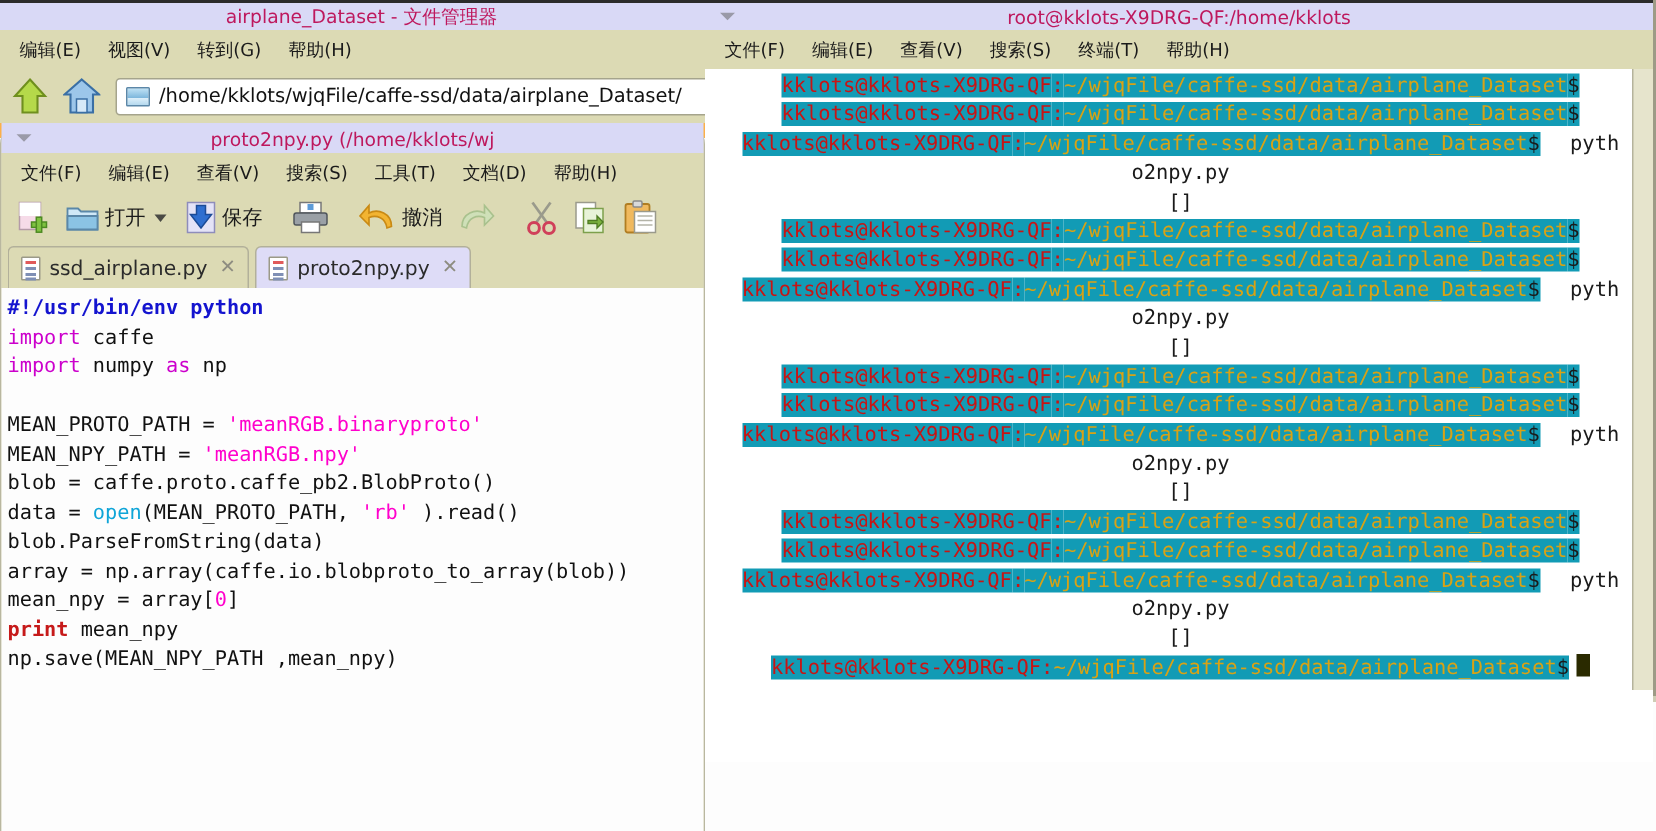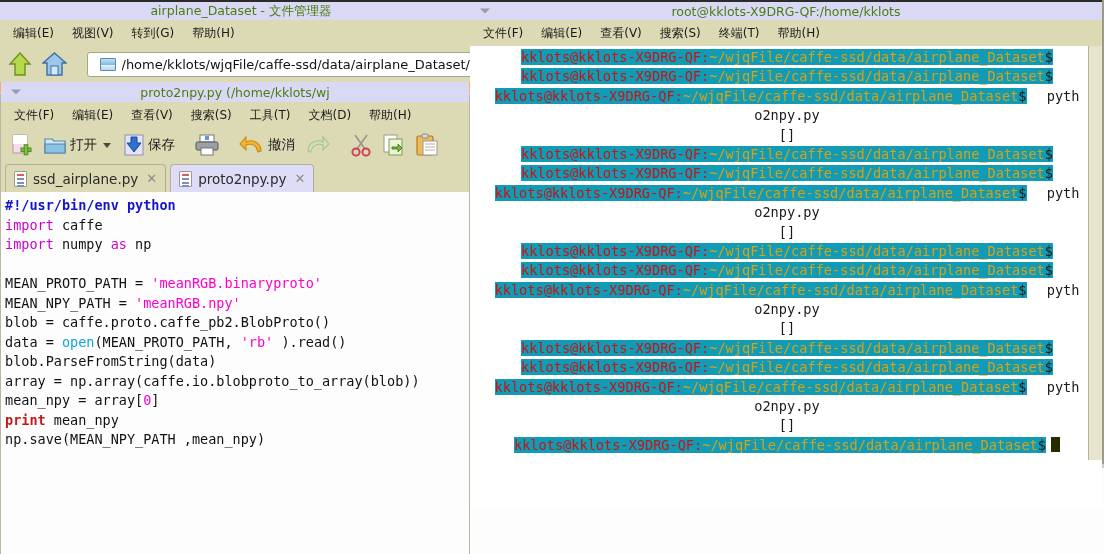--- a/index.html
+++ b/index.html
@@ -15,21 +15,21 @@
   
   .win { position: absolute; background: #e8e6c8; }
   .titlebar {
     height: 20px; background: #d9d9f6;
     display: flex; align-items: center; justify-content: center;
     position: relative;
     border-top: 2px solid #2b2b2b;
   }
   .titlebar.noTop { border-top: none; }
   .title-text {
-    font-size: 12.5px; color: #4d7c0f; white-space: nowrap;
+    font-size: 12.5px; color: #be185d; white-space: nowrap;
     font-family: "DejaVu Sans", sans-serif;
   }
   .win-menu-arrow {
     position: absolute; left: 10px; top: 50%; transform: translateY(-50%);
     width: 0; height: 0;
     border-left: 5px solid transparent; border-right: 5px solid transparent;
     border-top: 5px solid #9a9aa8;
   }
 
   .menubar {
@@ -46,22 +46,21 @@
   #fm-title { }
   #fm-toolbar {
     background: #dcdab4; height: 36px; display: flex; align-items: center;
     padding: 0 5px; gap: 4px;
   }
   .nav-btn { width: 30px; height: 30px; display:flex; align-items:center; justify-content:center; }
   .path-entry {
     flex: 1; height: 25px; background: #ffffff;
     border: 1px solid #a5a48c; border-radius: 3px;
     display: flex; align-items: center; gap: 6px; padding: 0 6px;
-    margin-left: 14px;
-    justify-content: flex-end;
+    margin-left: 4px;
   }
   .path-text { font-size: 13px; color: #111; white-space: nowrap; overflow: hidden; }
   .folder-mini {
     width: 16px; height: 13px; border-radius: 1px;
     background: linear-gradient(#bfe2f5 0%, #7fb8dd 55%, #dff0fa 56%, #b5d9ef 100%);
     border: 1px solid #5b87a8; flex: none;
   }
   #fm-orange {
     height: 10px; background: #fbb04a;
   }

